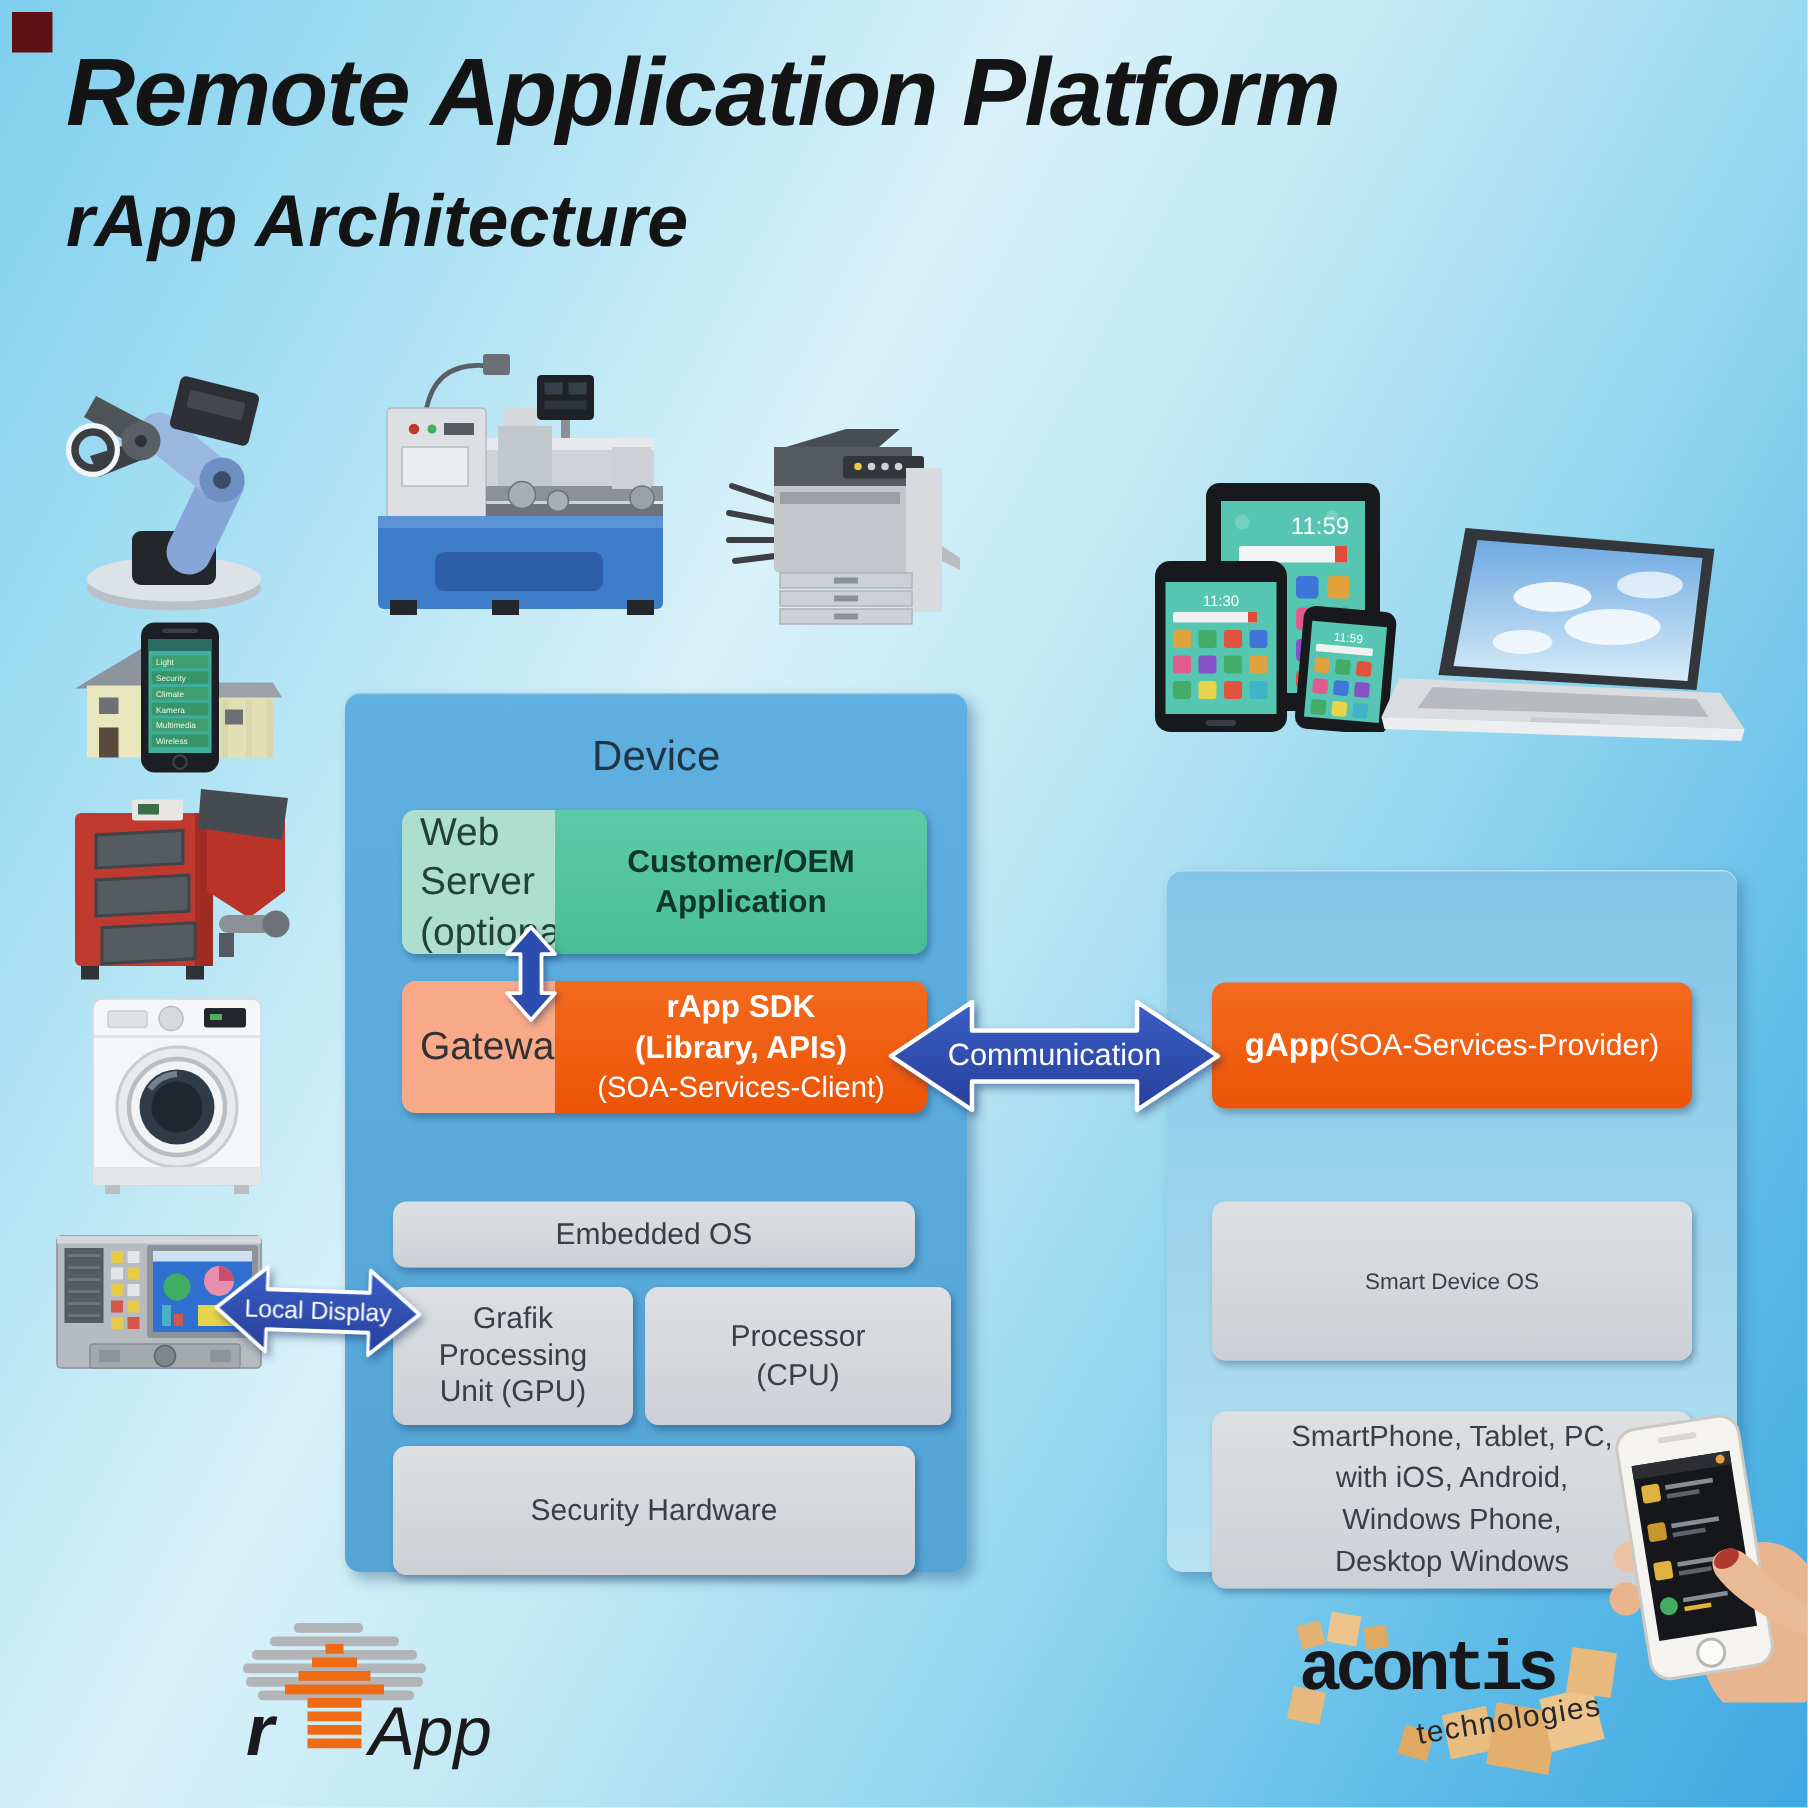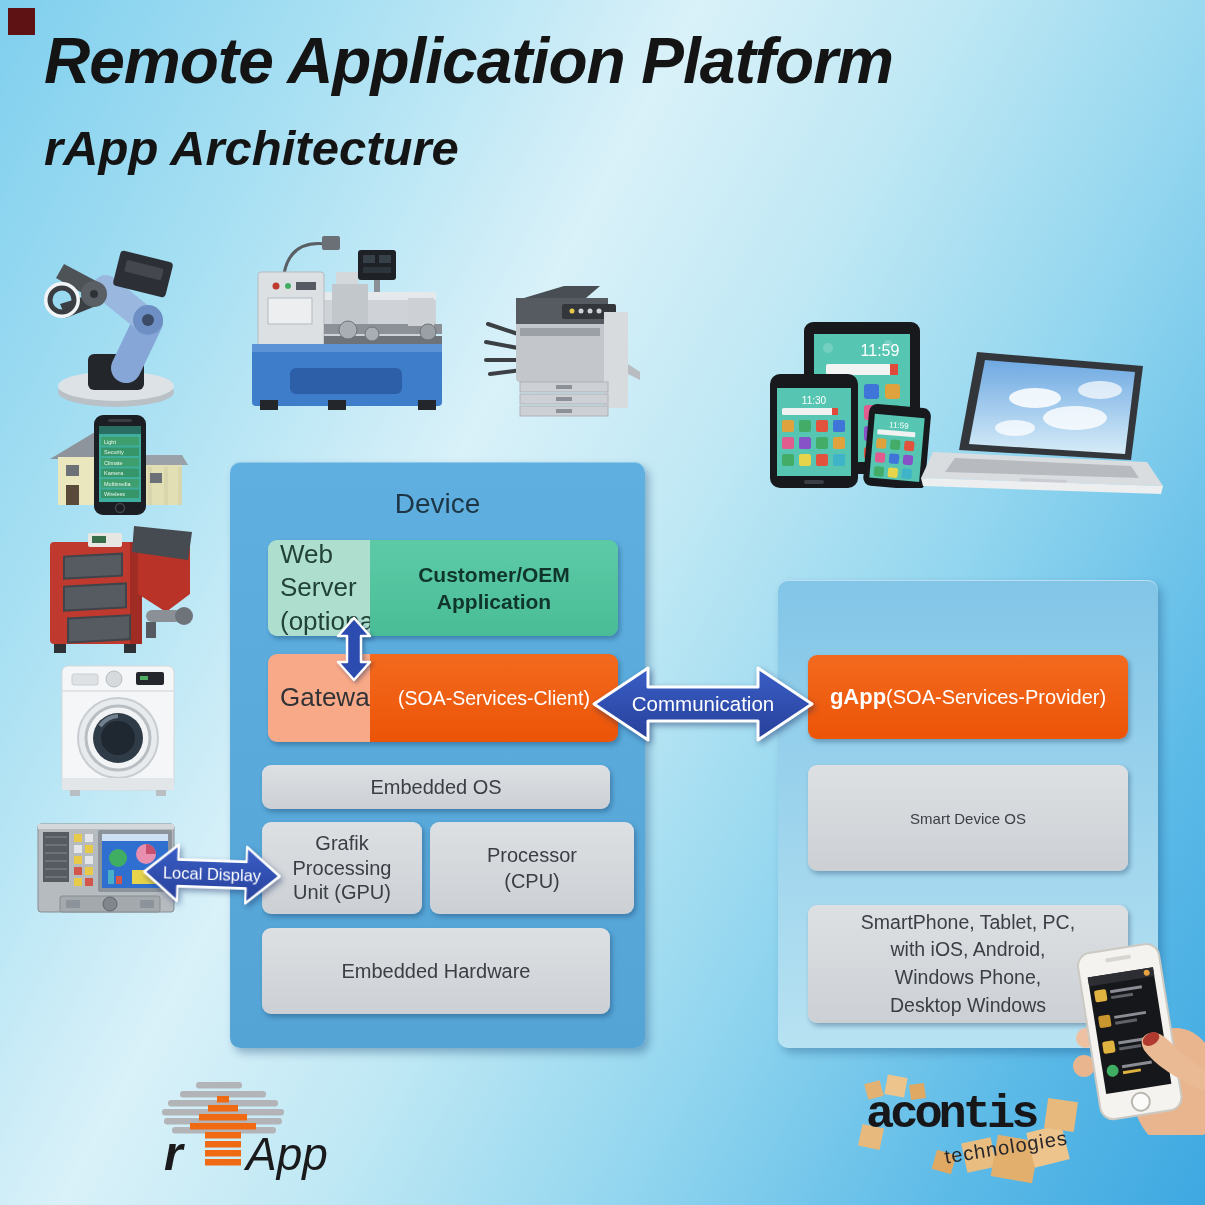--- a/index.html
+++ b/index.html
@@ -19,21 +19,21 @@
     background:linear-gradient(180deg,#5fb0e0,#54a4d6);
     box-shadow:4px 5px 9px rgba(15,60,110,.35), inset 0 1px 0 rgba(255,255,255,.3); }
   .terminal-panel { left:778px; top:580px; width:380px; height:468px;
     background:linear-gradient(180deg,#82c5e7,#b7e2f2);
     box-shadow:4px 5px 9px rgba(15,60,110,.3), inset 0 1px 0 rgba(255,255,255,.45); }
   .panel-title { text-align:center; font-size:28px; color:#1d3545; padding-top:26px; }
 
   .block { position:absolute; border-radius:9px; box-shadow:2px 3px 5px rgba(10,40,80,.33);
     display:flex; flex-direction:row; align-items:center; justify-content:center; text-align:center; }
   .preline { white-space:pre-line; }
-  .gray { background:linear-gradient(180deg,#dde0e3,#ccd0d4); color:#3a3f45; font-size:20px; }
+  .gray { background:linear-gradient(180deg,#dde0e3,#ccd0d4); color:#3a3f45; font-size:20px;margin-top:36px; }
 
   .split { flex-direction:row; overflow:hidden; align-items:stretch; }
   .cell-left { width:102px; display:flex; flex-direction:column; justify-content:center; padding-left:12px; text-align:left; font-size:26px; line-height:1.28; }
   .cell-right { flex:1; display:flex; flex-direction:column; justify-content:center; align-items:center; text-align:center; }
 
   .ws-row { left:38px; top:78px; width:350px; height:96px; }
   .ws-left { background:#aedfce; color:#214237; }
   .ws-right { background:linear-gradient(180deg,#5dcaa7,#49bd96); color:#10352b; font-weight:bold; font-size:21px; line-height:1.3; }
 
   .gw-row { left:38px; top:192px; width:350px; height:88px; }
@@ -379,31 +379,33 @@
       <div class="cell-left ws-left preline">Web
 Server
 (optional)</div>
       <div class="cell-right ws-right preline">Customer/OEM
 Application</div>
     </div>
 
     <div class="block split gw-row">
       <div class="cell-left gw-left">Gateway</div>
       <div class="cell-right gw-right">
+        <div class="sdk-main preline">rApp SDK
+(Library, APIs)</div>
         <div class="sdk-sub">(SOA-Services-Client)</div>
       </div>
     </div>
 
     <div class="block gray os-block">Embedded OS</div>
     <div class="block gray gpu-block preline">Grafik
 Processing
 Unit (GPU)</div>
     <div class="block gray cpu-block preline">Processor
 (CPU)</div>
-    <div class="block gray hw-block">Embedded Hardware</div>
+    <div class="block gray hw-block">Security Hardware</div>
   </section>
 
   <section class="panel terminal-panel">
     <div class="block gapp-block">
       <div class="gapp-main">gApp</div>
       <div class="gapp-sub">(SOA-Services-Provider)</div>
     </div>
     <div class="block gray sdos-block">Smart Device OS</div>
     <div class="block gray tdev-block preline">SmartPhone, Tablet, PC,
 with iOS, Android,

